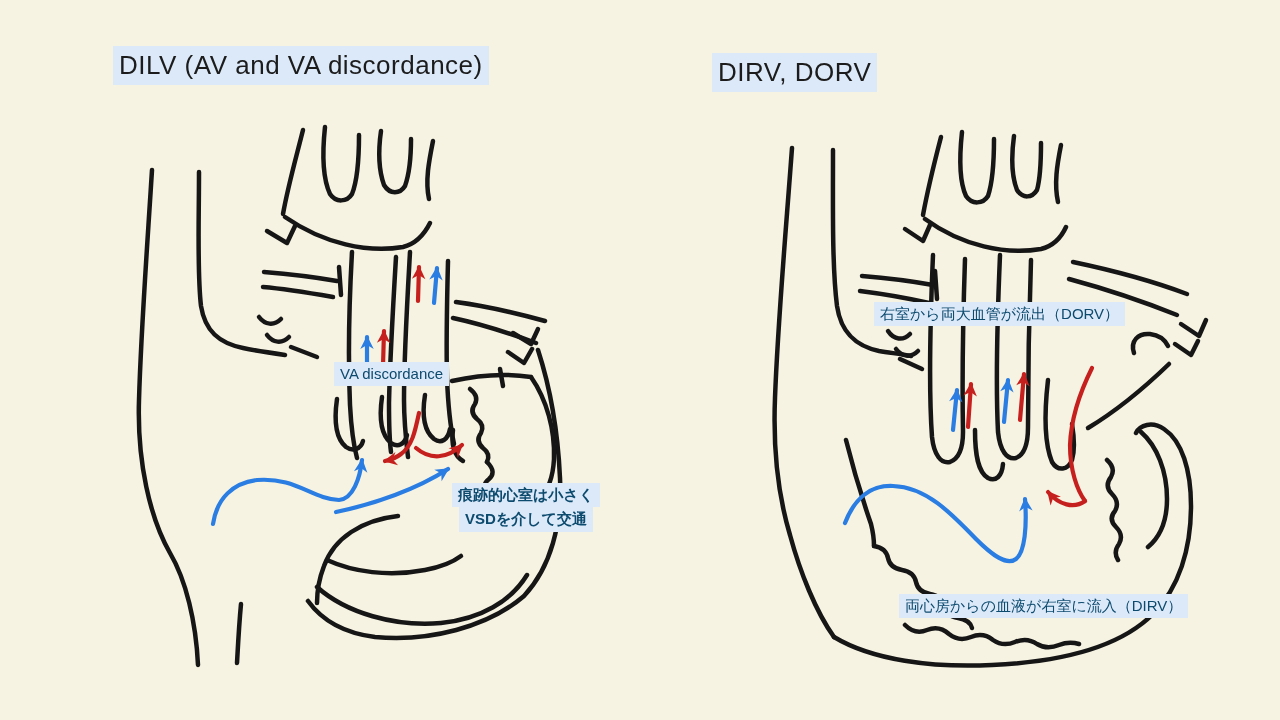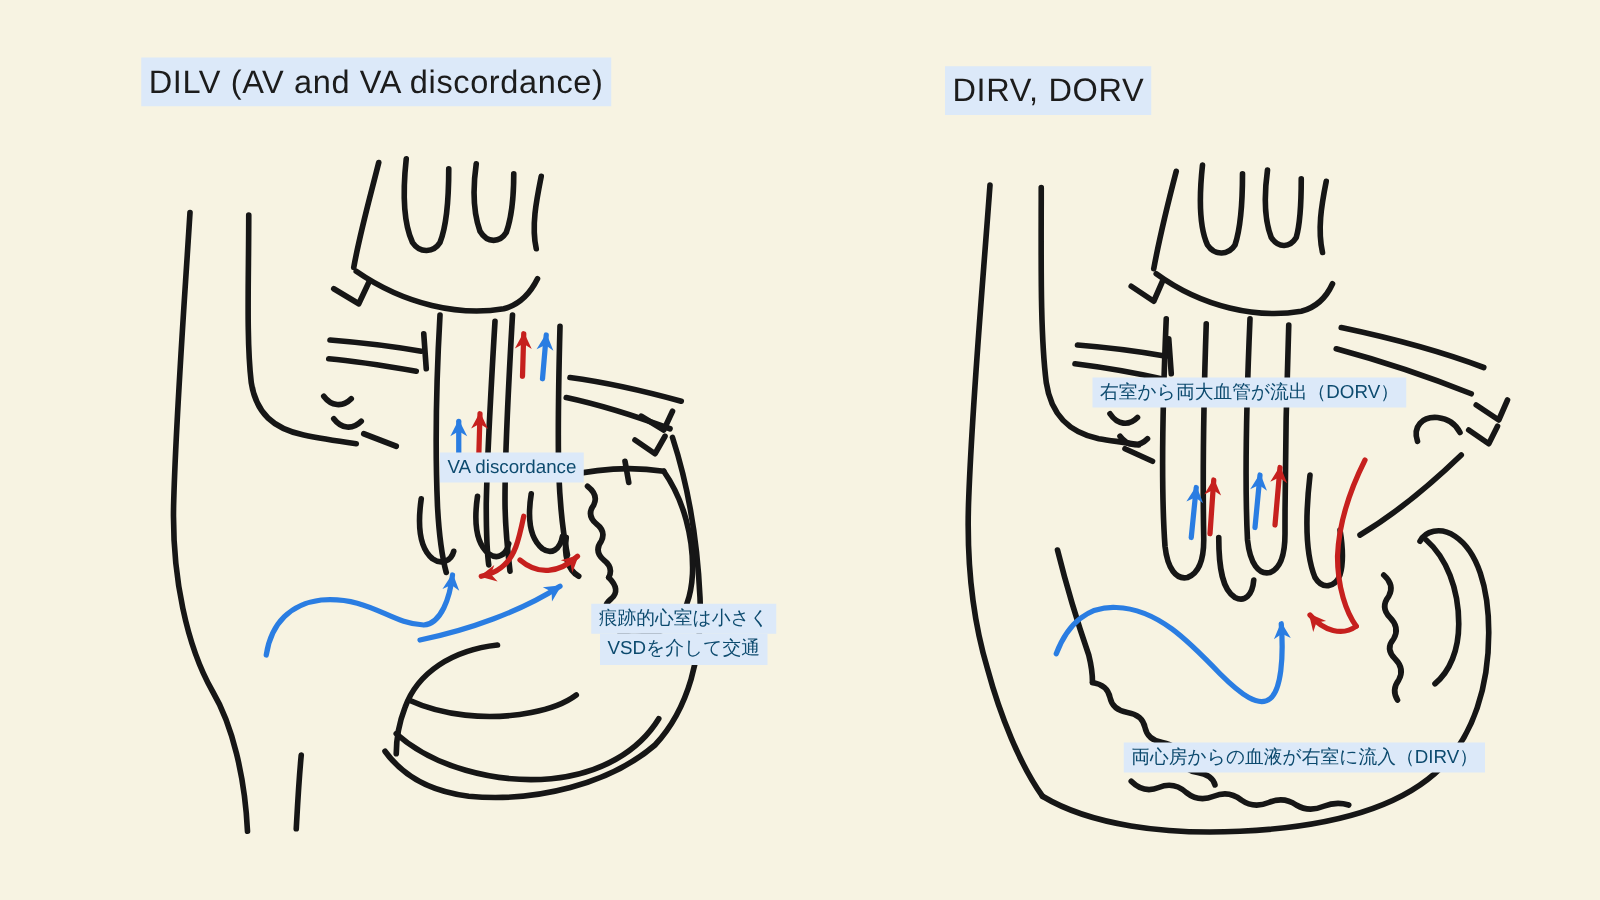--- a/index.html
+++ b/index.html
@@ -165,29 +165,29 @@
       <path class="arrow red" d="M 1092 368 C 1080 392 1071 419 1070 445 C 1070 470 1077 490 1085 501"></path>
       <path class="arrow red" marker-end="url(#ar)" d="M 1085 501 C 1074 509 1059 505 1048 492"></path>
       <path class="arrow blue" marker-end="url(#ab)" d="M 845 523 C 855 497 872 485 893 486 C 926 487 951 513 976 539 C 993 556 1007 566 1016 559 C 1025 552 1027 526 1025 499"></path>
     </g>
   </svg>
 
   <div class="hl title" style="left:113px;top:46px;border-radius:17px;">
     <span class="line">DILV (AV and VA discordance)</span>
   </div>
 
-  <div class="hl title" style="left:756px;top:53px;">
+  <div class="hl title" style="left:712px;top:53px;">
     <span class="line">DIRV, DORV</span>
   </div>
 
-  <div class="hl note" style="left:352px;top:362px;text-decoration:underline;">
+  <div class="hl note" style="left:334px;top:362px;text-decoration:underline;">
     <span class="line">VA discordance</span>
   </div>
 
-  <div class="hl note center stack" style="left:469px;top:483px;width:156px;">
+  <div class="hl note center stack" style="left:448px;top:483px;width:156px;font-weight:bold;">
     <span class="line">痕跡的心室は小さく</span>
     <span class="line">VSDを介して交通</span>
   </div>
 
 
   <div class="hl note" style="left:874px;top:302px;">
     <span class="line">右室から両大血管が流出（DORV）</span>
   </div>
 
   <div class="hl note" style="left:899px;top:594px;border-radius:11px;">

